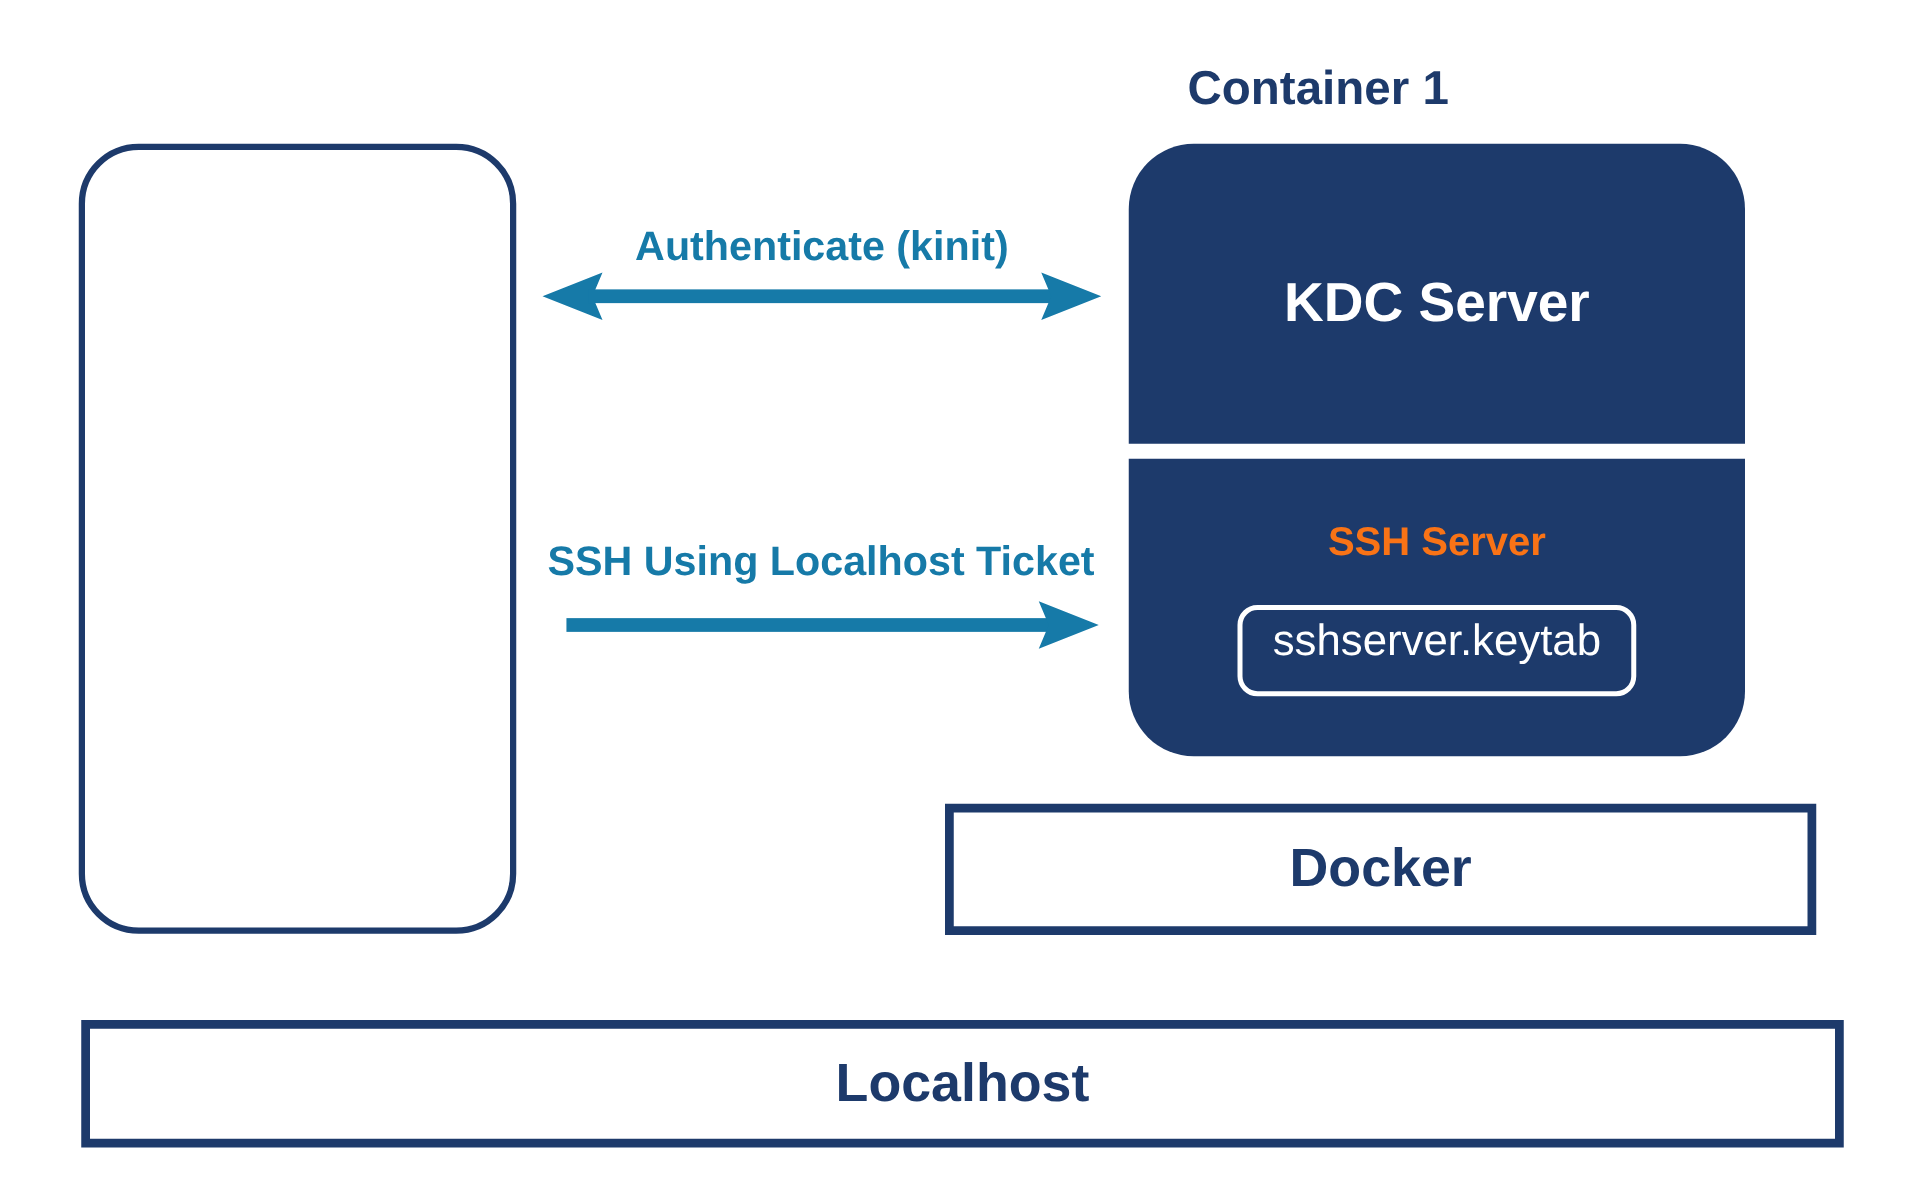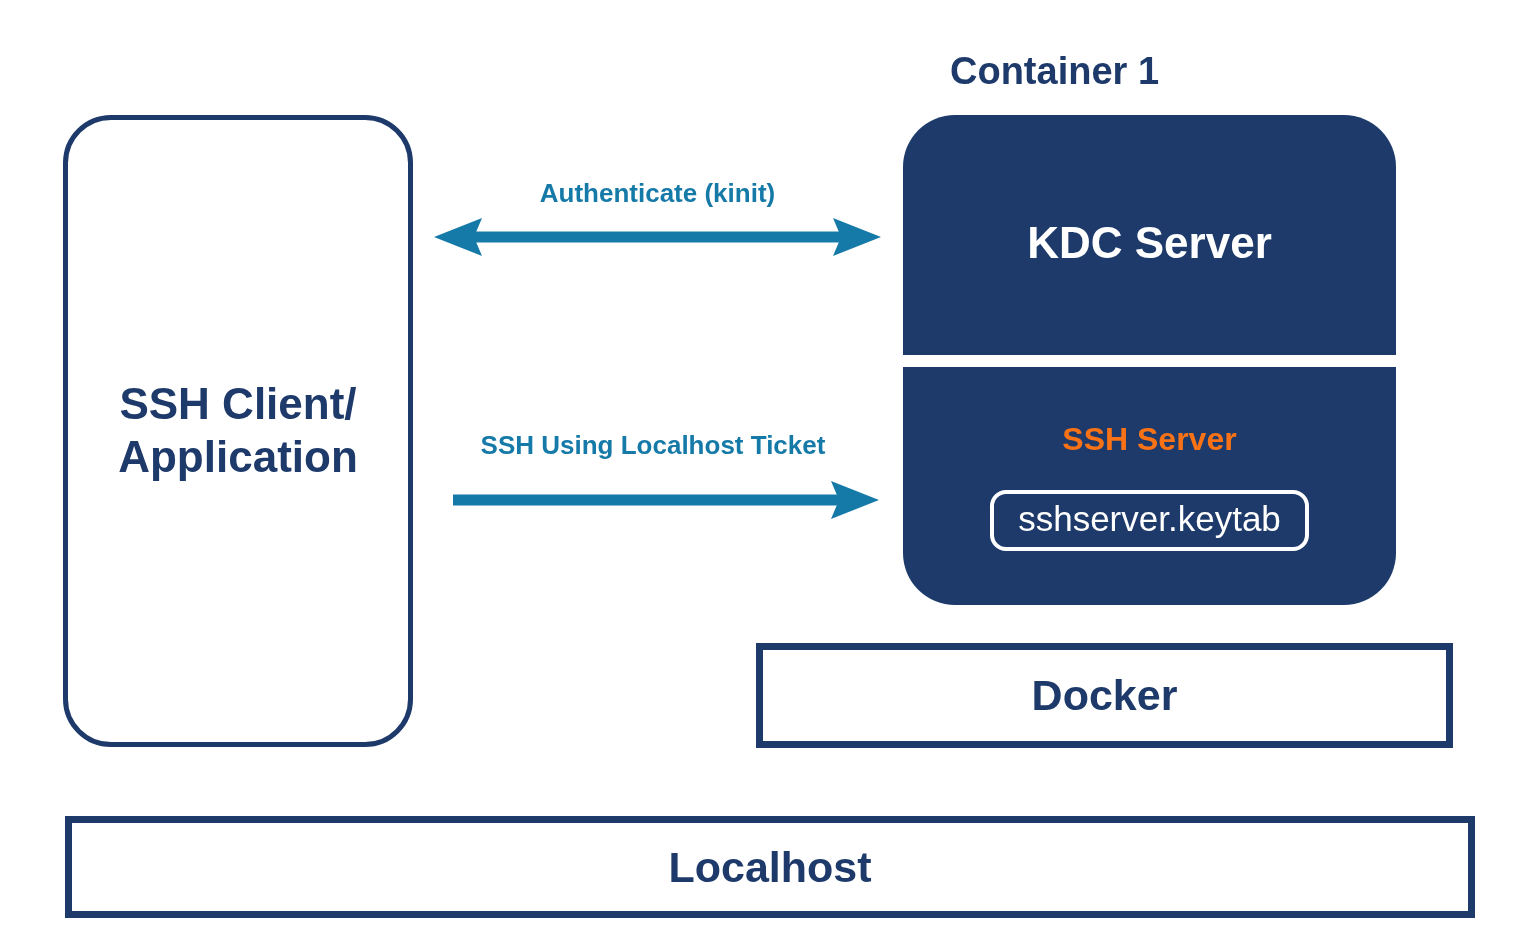--- a/index.html
+++ b/index.html
@@ -66,32 +66,32 @@
     border-radius:0 0 52px 52px;
     display:flex;flex-direction:column;align-items:center;justify-content:center;
     gap:32px;
   }
   .ssh-label{
     color:#f97316;font-size:32px;font-weight:600;
   }
   .keytab-badge{
     color:#ffffff;font-size:35px;font-weight:500;
     border:4px solid #ffffff;border-radius:16px;
-    padding:6px 24px 8px 24px;
+    padding:6px 24px 21px 24px;
     line-height:1.1;
   }
 
   
   .arrow{display:block;}
   .arrow .ink{fill:var(--teal);}
   .arrow-auth{left:433px;top:215px;width:449px;height:44px;}
   .arrow-ssh{left:453px;top:478px;width:427px;height:44px;}
   .arrow-label{
     color:var(--teal);
-    font-size:26px;font-weight:600;
+    font-size:33px;font-weight:600;
     text-align:center;
     white-space:nowrap;
   }
   .label-auth{left:433px;top:178px;width:449px;}
   .label-ssh{left:438px;top:430px;width:430px;}
 
   
   .docker-box{
     left:756px;top:643px;width:697px;height:105px;
     border:7px solid var(--navy);
@@ -107,24 +107,20 @@
   .plain-box-label{
     color:var(--navy);font-size:43px;font-weight:600;
   }
 </style>
 </head>
 <body>
 
 <div class="stage">
 
   <div class="abs client-box">
-    <div class="client-title">
-      <div>SSH Client/</div>
-      <div>Application</div>
-    </div>
   </div>
 
   <div class="abs container-label">Container 1</div>
 
   <div class="abs container-box">
     <div class="kdc-section">
       <div class="kdc-label">KDC Server</div>
     </div>
     <div class="ssh-section">
       <div class="ssh-label">SSH Server</div>

